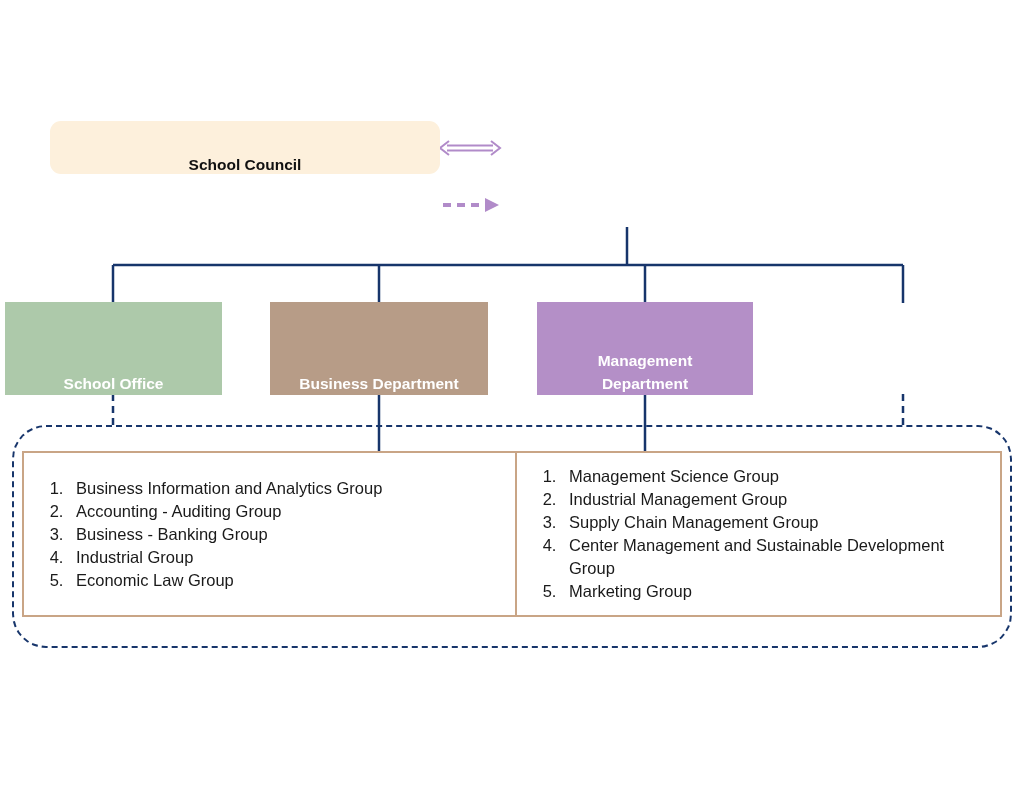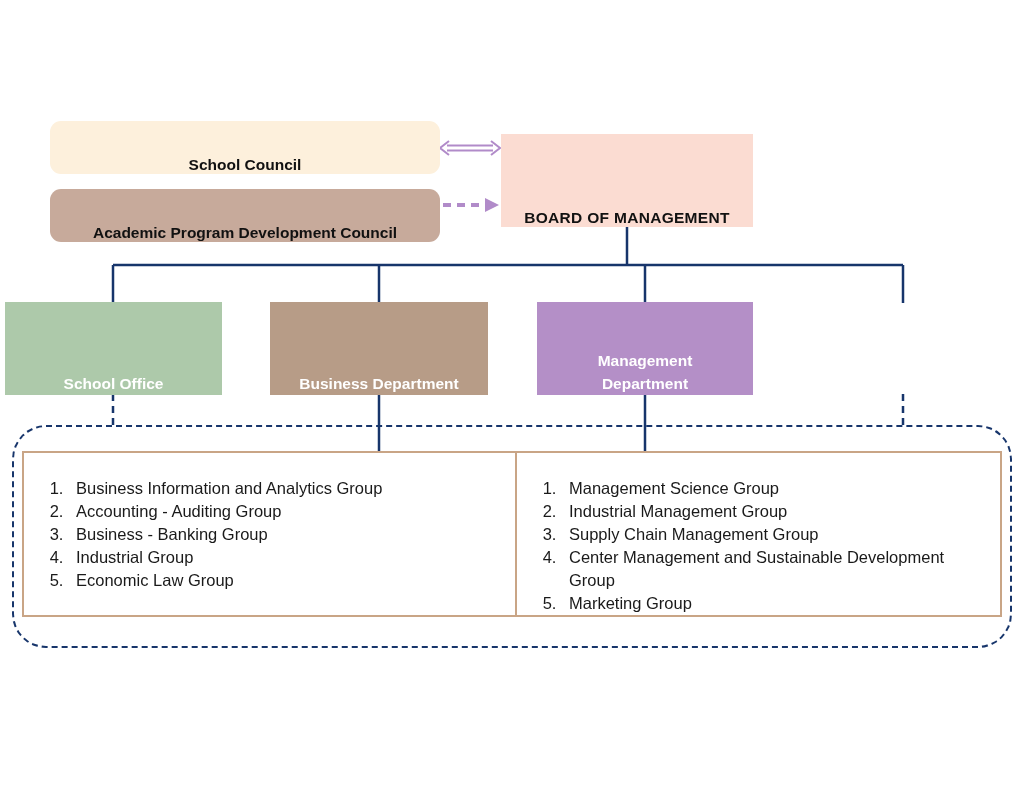--- a/index.html
+++ b/index.html
@@ -62,21 +62,21 @@
   }
 
   
   .group-box{
     position:absolute;top:451px;height:166px;
     background:#ffffff;border:2px solid #C9A586;
     box-sizing:border-box;z-index:1;
     display:flex;align-items:center;
   }
   #group-box-left{left:22px;width:546px;}
-  #group-box-right{left:515px;width:487px;align-items:flex-end;}
+  #group-box-right{left:515px;width:487px;}
   .group-box ol{
     margin:0;padding:0 10px 0 44px;
     font-size:16.5px;color:#1a1a1a;line-height:23px;
   }
   .group-box li{padding-left:8px;margin:0;}
   #group-box-right ol{max-width:445px;}
 </style>
 </head>
 <body>
 
@@ -106,27 +106,21 @@
 
     <g>
       <path d="M443 205 H486" stroke="#B18BC9" stroke-width="4" stroke-dasharray="8 6" fill="none"></path>
       <path d="M485 198 L499 205 L485 212 Z" fill="#B18BC9" stroke="none"></path>
     </g>
   </svg>
 
   <div class="box council" id="school-council">
     <span class="lbl">School Council</span>
   </div>
-  <div class="box council" id="academic-council">
-    <span class="lbl">Academic Program Development Council</span>
-  </div>
 
-  <div class="box" id="board">
-    <span class="lbl">BOARD OF MANAGEMENT</span>
-  </div>
 
   <div class="box dept" id="dept-school-office">
     <span class="lbl">School Office</span>
   </div>
   <div class="box dept" id="dept-business">
     <span class="lbl">Business Department</span>
   </div>
   <div class="box dept" id="dept-management">
     <span class="lbl">Management Department</span>
   </div>

